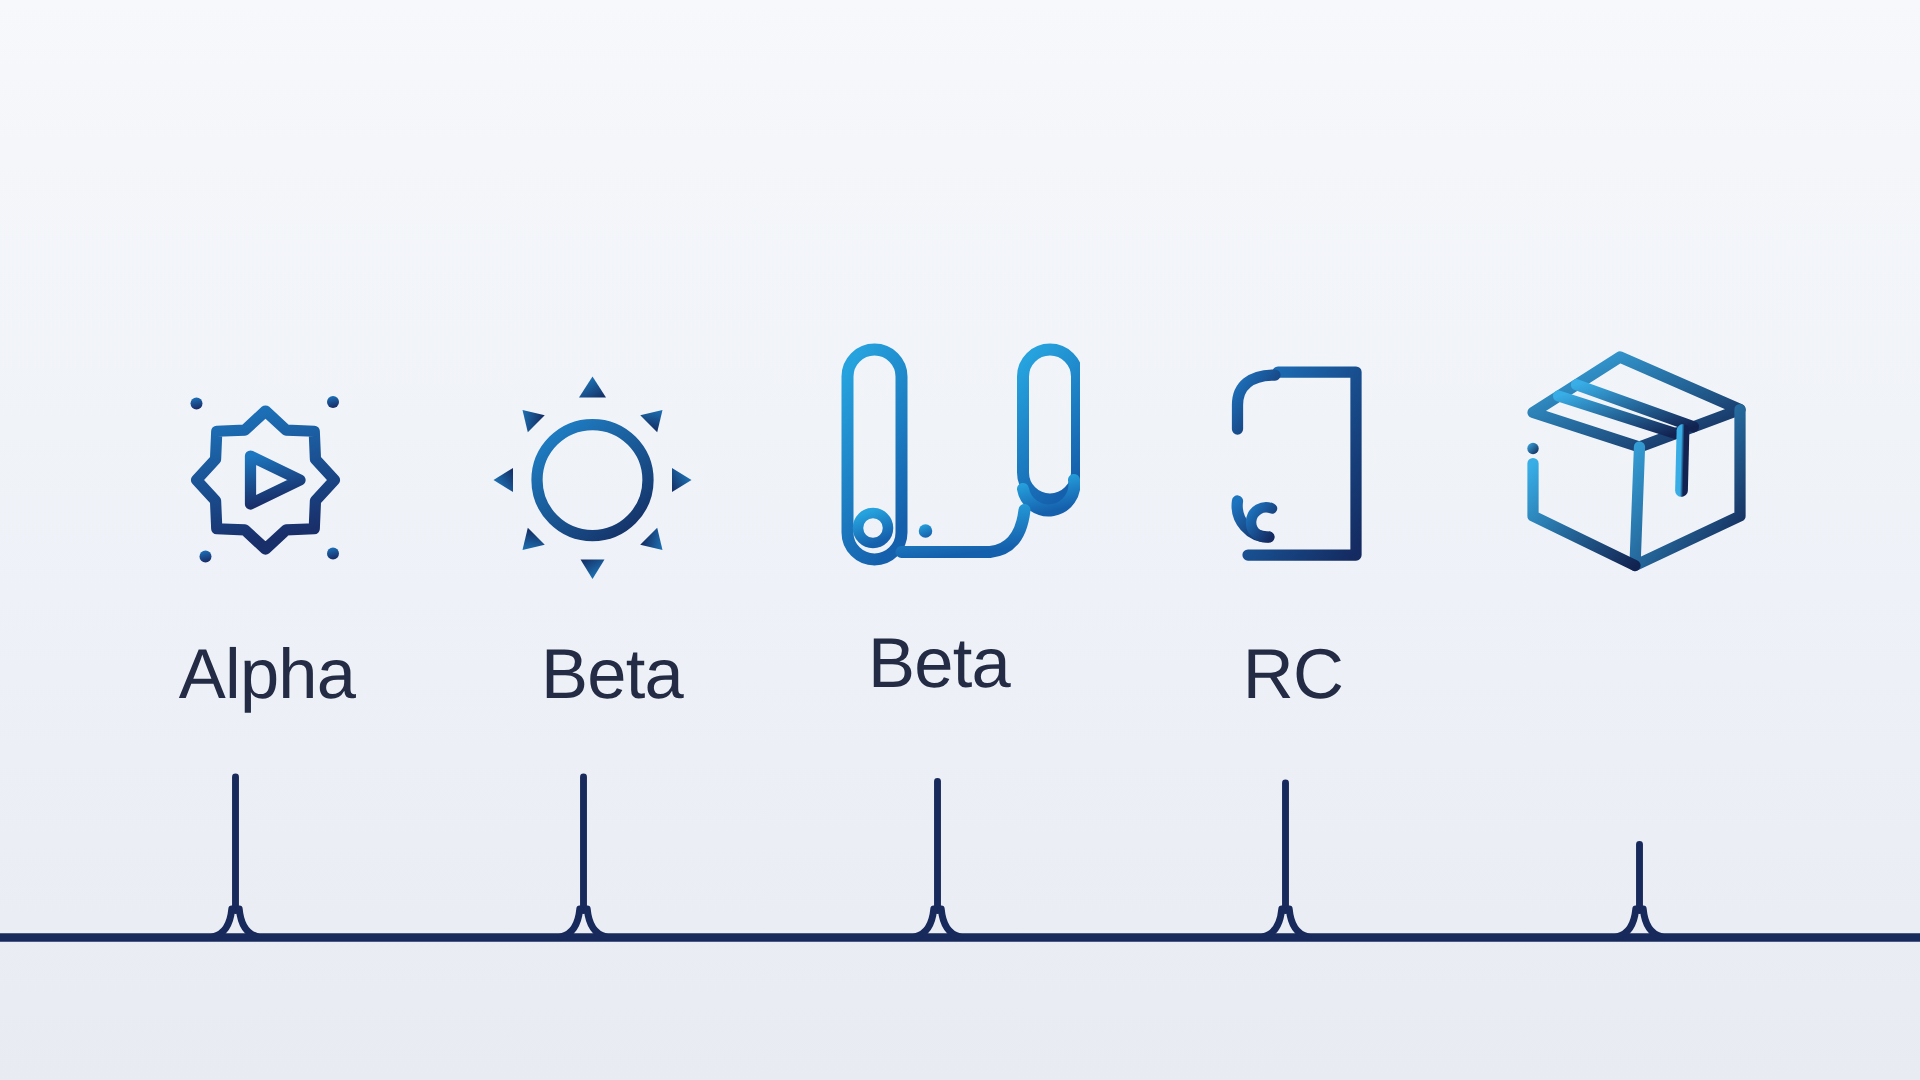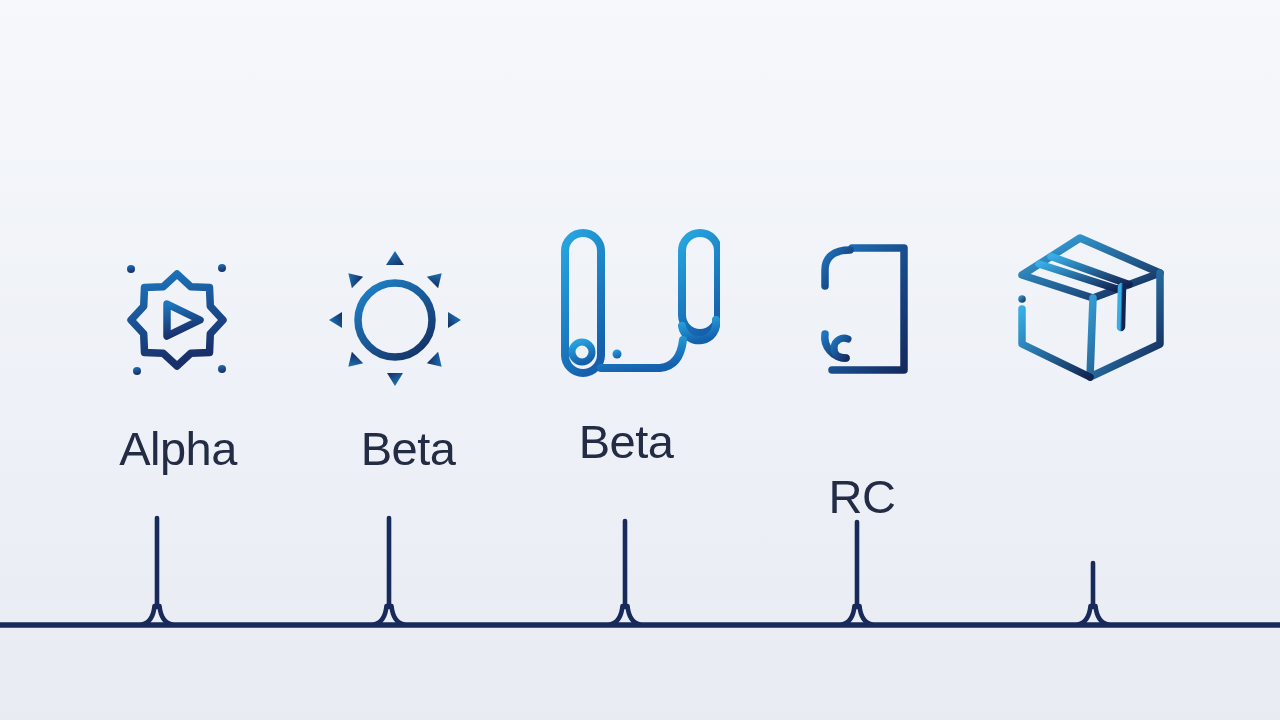--- a/index.html
+++ b/index.html
@@ -148,21 +148,21 @@
       <path d="M25,94 a21,21 0 0 0 21,24" stroke-width="7.5"></path>
       <path d="M46,118 a10,10 0 1 1 2,-19" stroke-width="7"></path>
       <g stroke-width="8.5" stroke-linecap="butt">
         <path d="M58,34 H92"></path>
         <path d="M58,52 H92"></path>
         <path d="M58,70 H92"></path>
         <path d="M58,88 H92"></path>
       </g>
     </g>
   </svg>
-  <div class="stage-label" style="left:862px;top:424px;margin-top:48px;">RC</div>
+  <div class="stage-label" style="left:862px;top:424px;">RC</div>
 
   <svg class="stage-icon" style="left:1005px;top:230px;" width="170" height="160" viewBox="0 0 170 160">
     <defs>
       <linearGradient id="g5" x1="0" y1="0" x2="1" y2="1">
         <stop offset="0" stop-color="#38ade6"></stop>
           <stop offset="1" stop-color="#122351"></stop>
       </linearGradient>
     </defs>
     <g stroke="url(#g5)" fill="none" stroke-linecap="round" stroke-linejoin="round" stroke-width="7.5">
       <path d="M75,8 L155,43 L88,68 L17,45 Z"></path>

